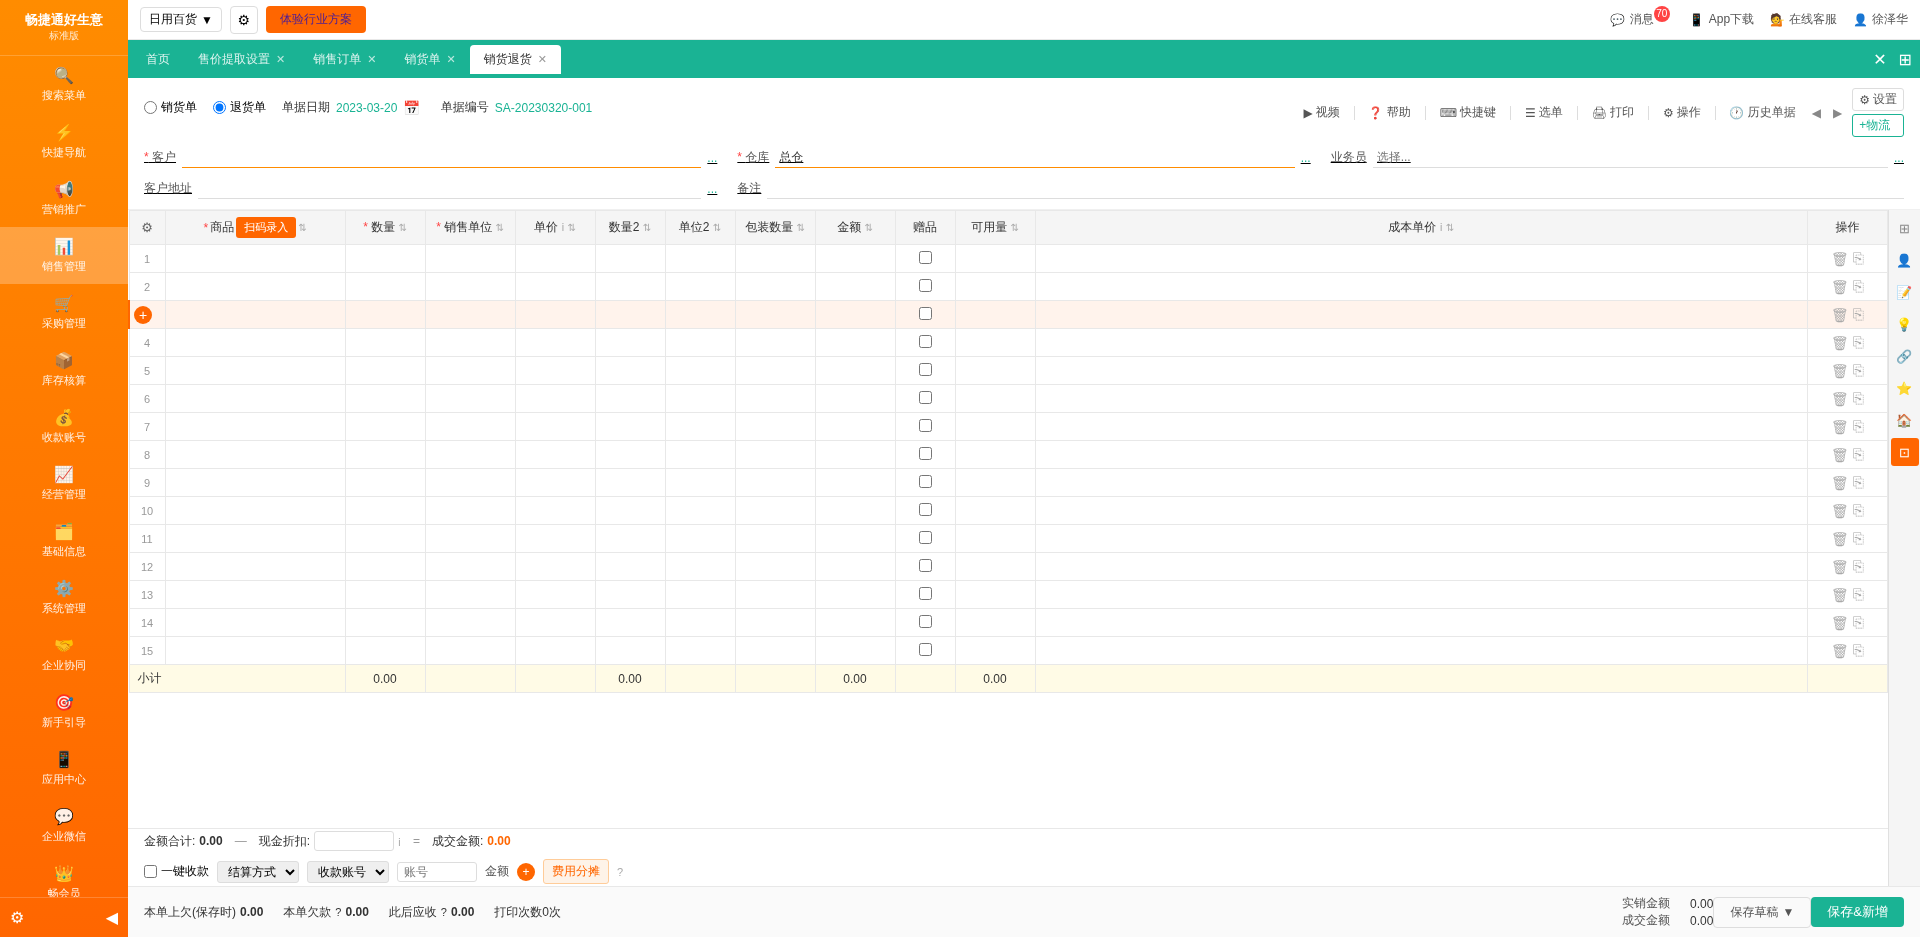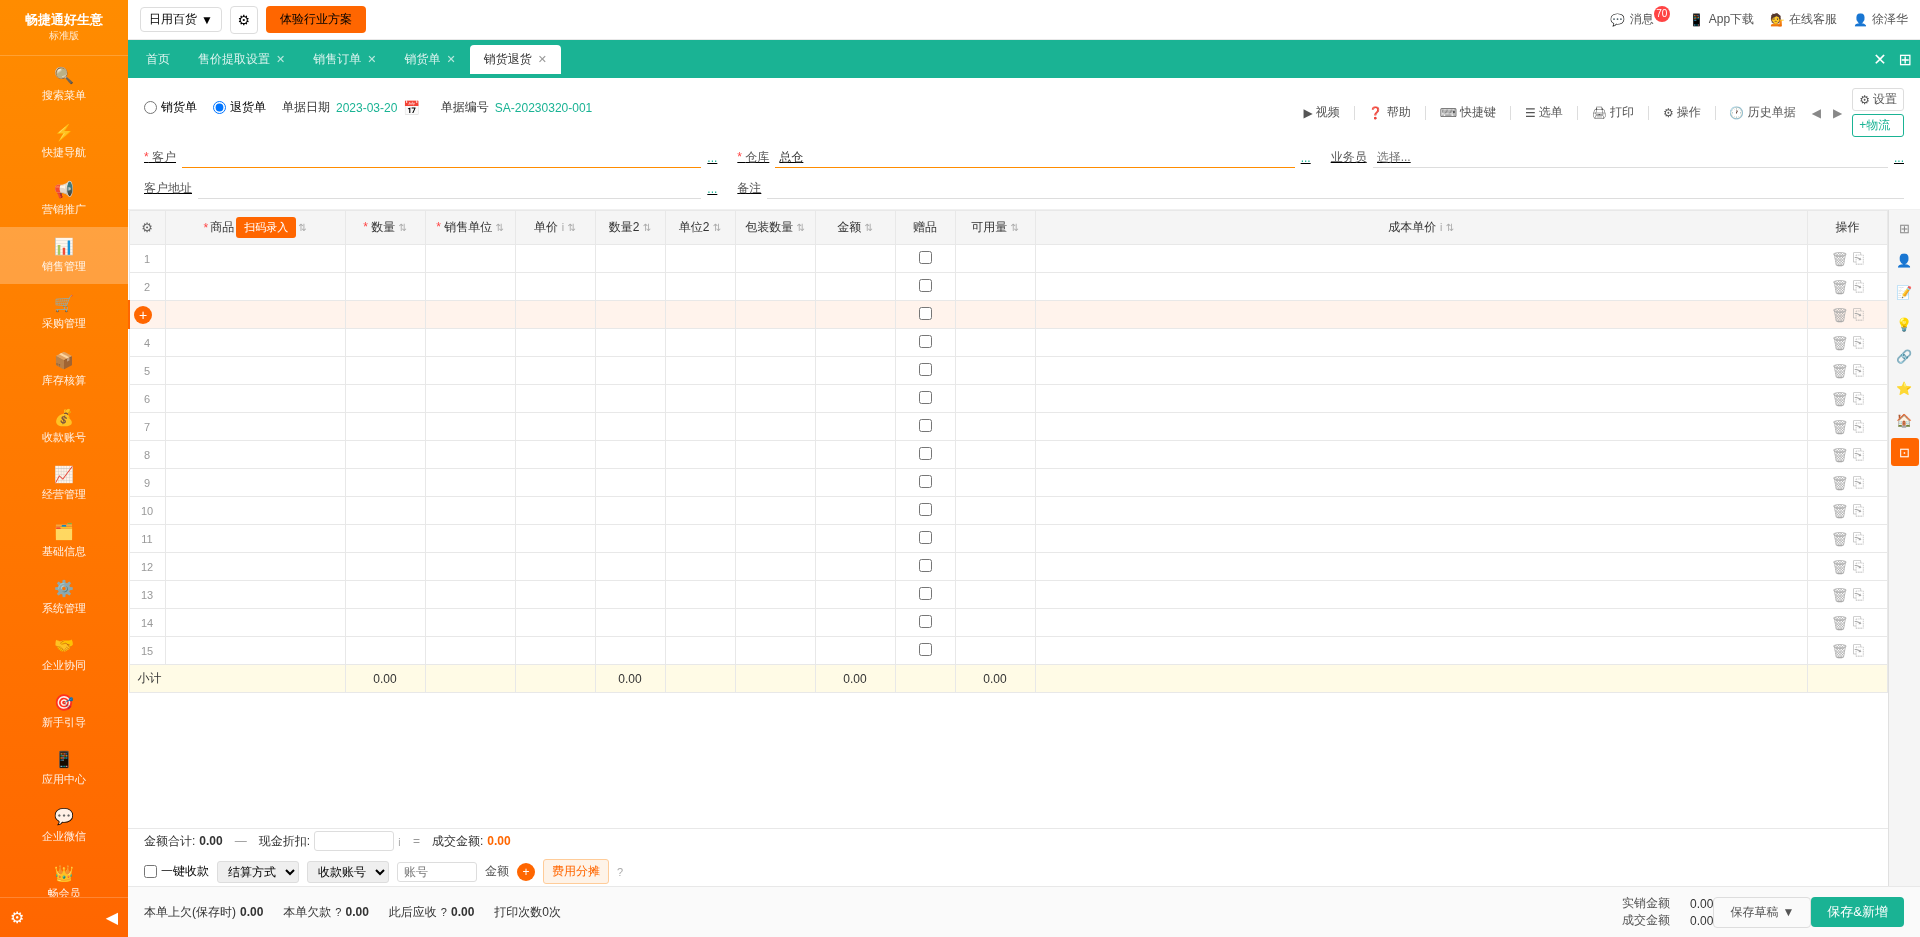--- a/index.html
+++ b/index.html
@@ -94,21 +94,21 @@
       border: 1px solid #ddd;
       border-radius: 4px;
       display: flex;
       align-items: center;
       justify-content: center;
       cursor: pointer;
       font-size: 14px;
     }
     .experience-btn {
       background: #ff6600;
-      color: #000000;
+      color: #4c1d95;
       border: none;
       border-radius: 4px;
       padding: 5px 14px;
       cursor: pointer;
       font-size: 12px;
     }
     .top-header-right {
       display: flex;
       align-items: center;
       gap: 16px;

